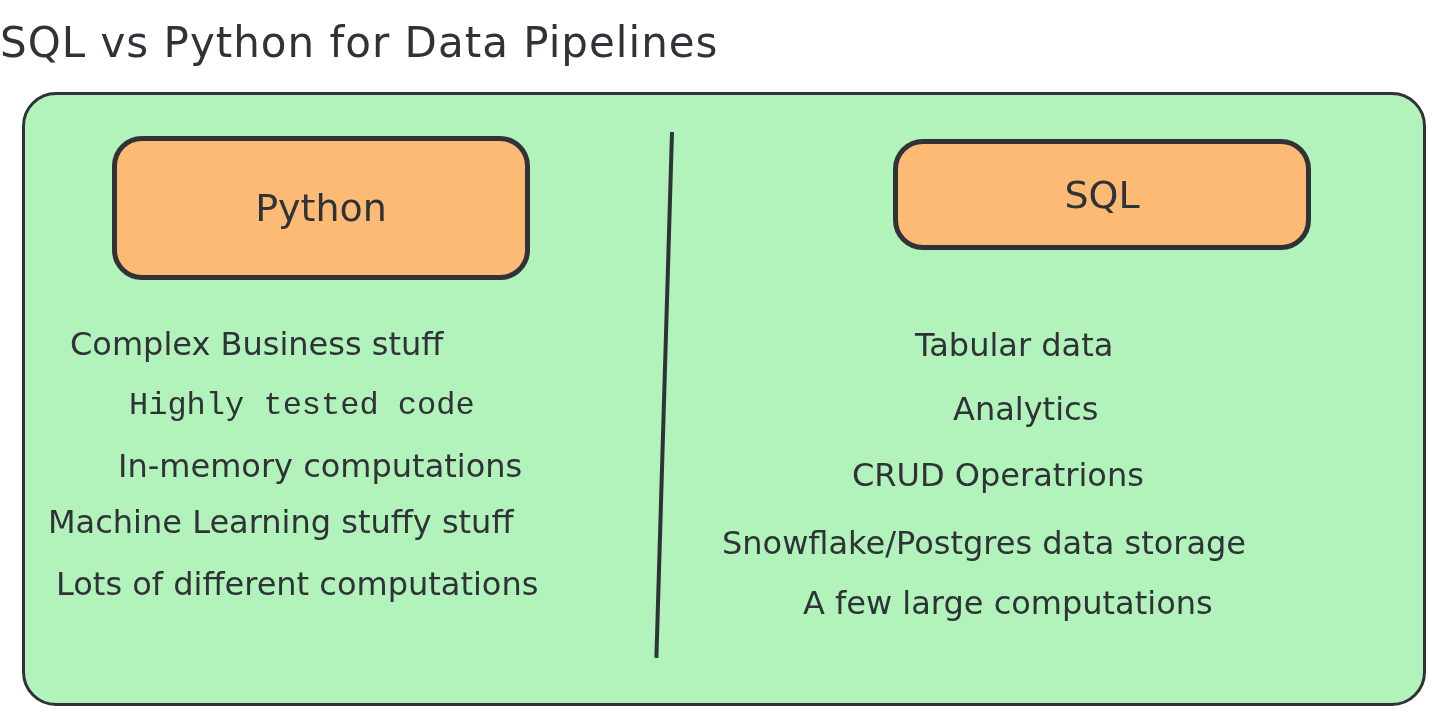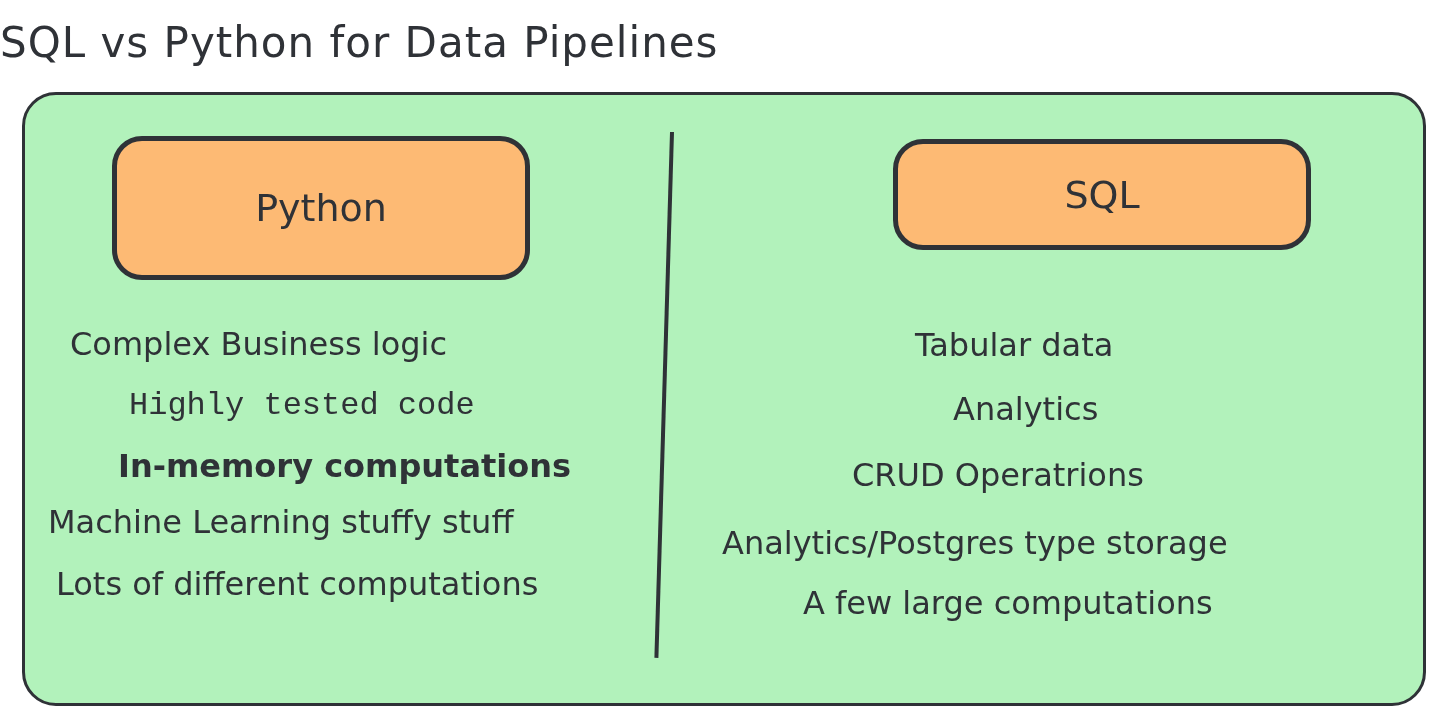--- a/index.html
+++ b/index.html
@@ -26,23 +26,23 @@
 <div class="panel"></div>
 <div class="divider"></div>
 
 <div class="box py">
   <span>Python</span>
 </div>
 <div class="box sql">
   <span>SQL</span>
 </div>
 
-<div class="item" style="left:70px; top:325px;">Complex Business logic</div>
+<div class="item" style="left:70px; top:325px;">Complex Business stuff</div>
 <div class="item" style="left:129px; top:387px;font-family:Liberation Mono, monospace;">Highly tested code</div>
-<div class="item" style="left:118px; top:447px;font-weight:bold;">In-memory computations</div>
+<div class="item" style="left:118px; top:447px;">In-memory computations</div>
 <div class="item" style="left:48px; top:503px;">Machine Learning stuffy stuff</div>
 <div class="item" style="left:56px; top:565px;">Lots of different computations</div>
 
 <div class="item" style="left:915px; top:326px;">Tabular data</div>
 <div class="item" style="left:953px; top:390px;">Analytics</div>
 <div class="item" style="left:852px; top:456px;">CRUD Operatrions</div>
-<div class="item" style="left:722px; top:524px;">Analytics/Postgres type storage</div>
+<div class="item" style="left:722px; top:524px;">Snowflake/Postgres data storage</div>
 <div class="item" style="left:803px; top:584px;">A few large computations</div>
 
 </body></html>

